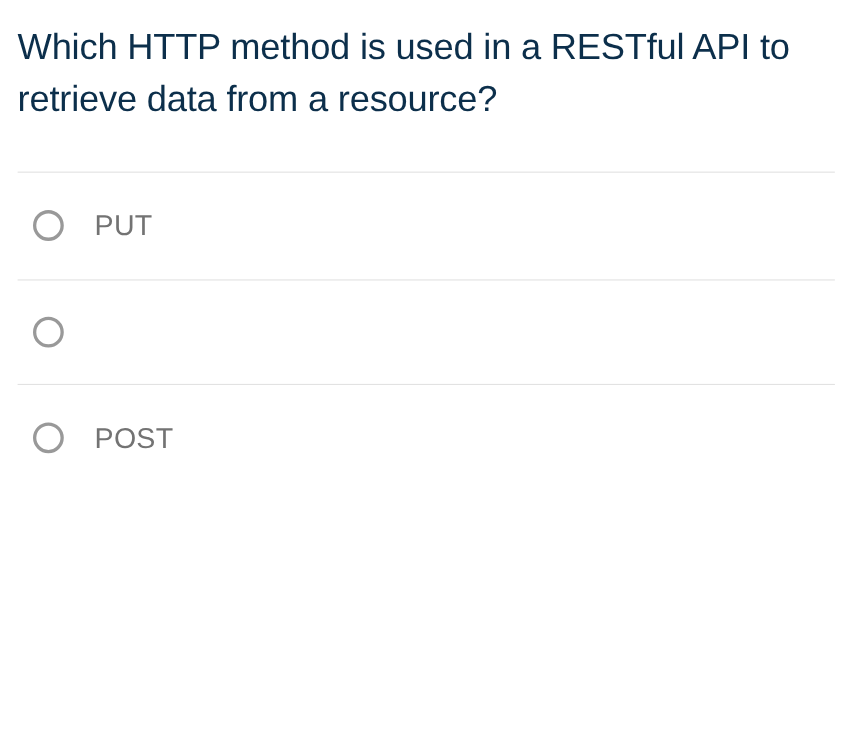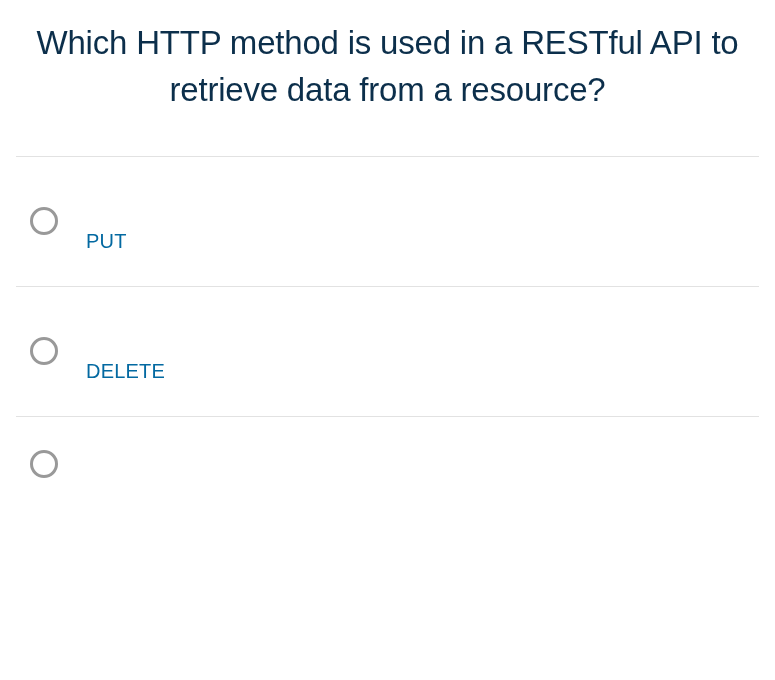--- a/index.html
+++ b/index.html
@@ -11,61 +11,59 @@
       padding: 20px 16px 0 16px;
       overflow: hidden;
     }
     .question {
       font-size: 33px;
       line-height: 1.42;
       color: #0c2f4b;
       font-weight: 400;
       letter-spacing: -0.2px;
       margin-bottom: 42px;
-      text-align: center;
     }
     .options { }
     .option {
       display: flex;
       align-items: center;
       border-top: 1.5px solid #e2e2e2;
       padding: 33px 14px;
       cursor: pointer;
     }
     .radio {
       width: 28px;
       height: 28px;
       border: 3px solid #999;
       border-radius: 50%;
       flex-shrink: 0;
       margin-right: 28px;
     }
     .option-label {
-      font-size: 20px;
-      color: #0369a1;
+      font-size: 26px;
+      color: #737373;
       font-weight: 400;
       letter-spacing: 0.2px;
-      margin-top: 40px;
     }
   </style>
 </head>
 <body>
 
 <div class="question">Which HTTP method is used in a RESTful API to retrieve data from a resource?</div>
 
 <div class="options">
 
   <div class="option">
     <span class="radio"></span>
     <span class="option-label">PUT</span>
   </div>
 
 
   <div class="option">
     <span class="radio"></span>
-    <span class="option-label">DELETE</span>
   </div>
 
   <div class="option">
     <span class="radio"></span>
+    <span class="option-label">POST</span>
   </div>
 
 </div>
 
 </body></html>

